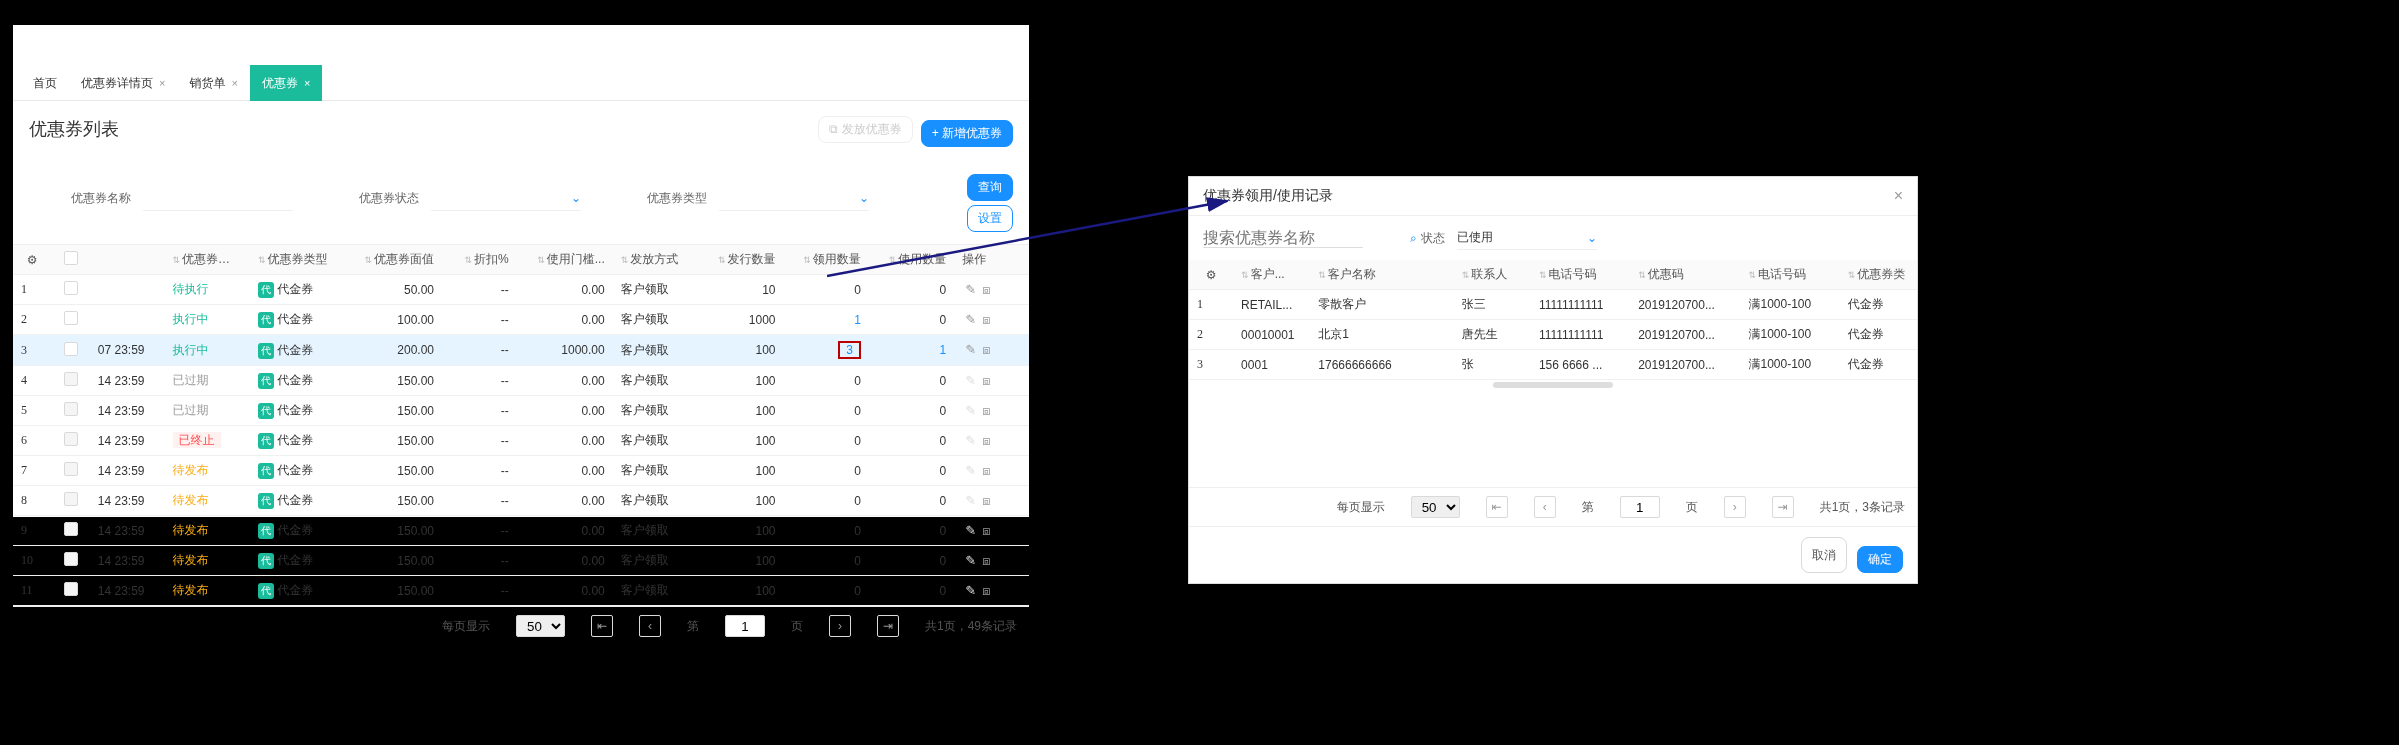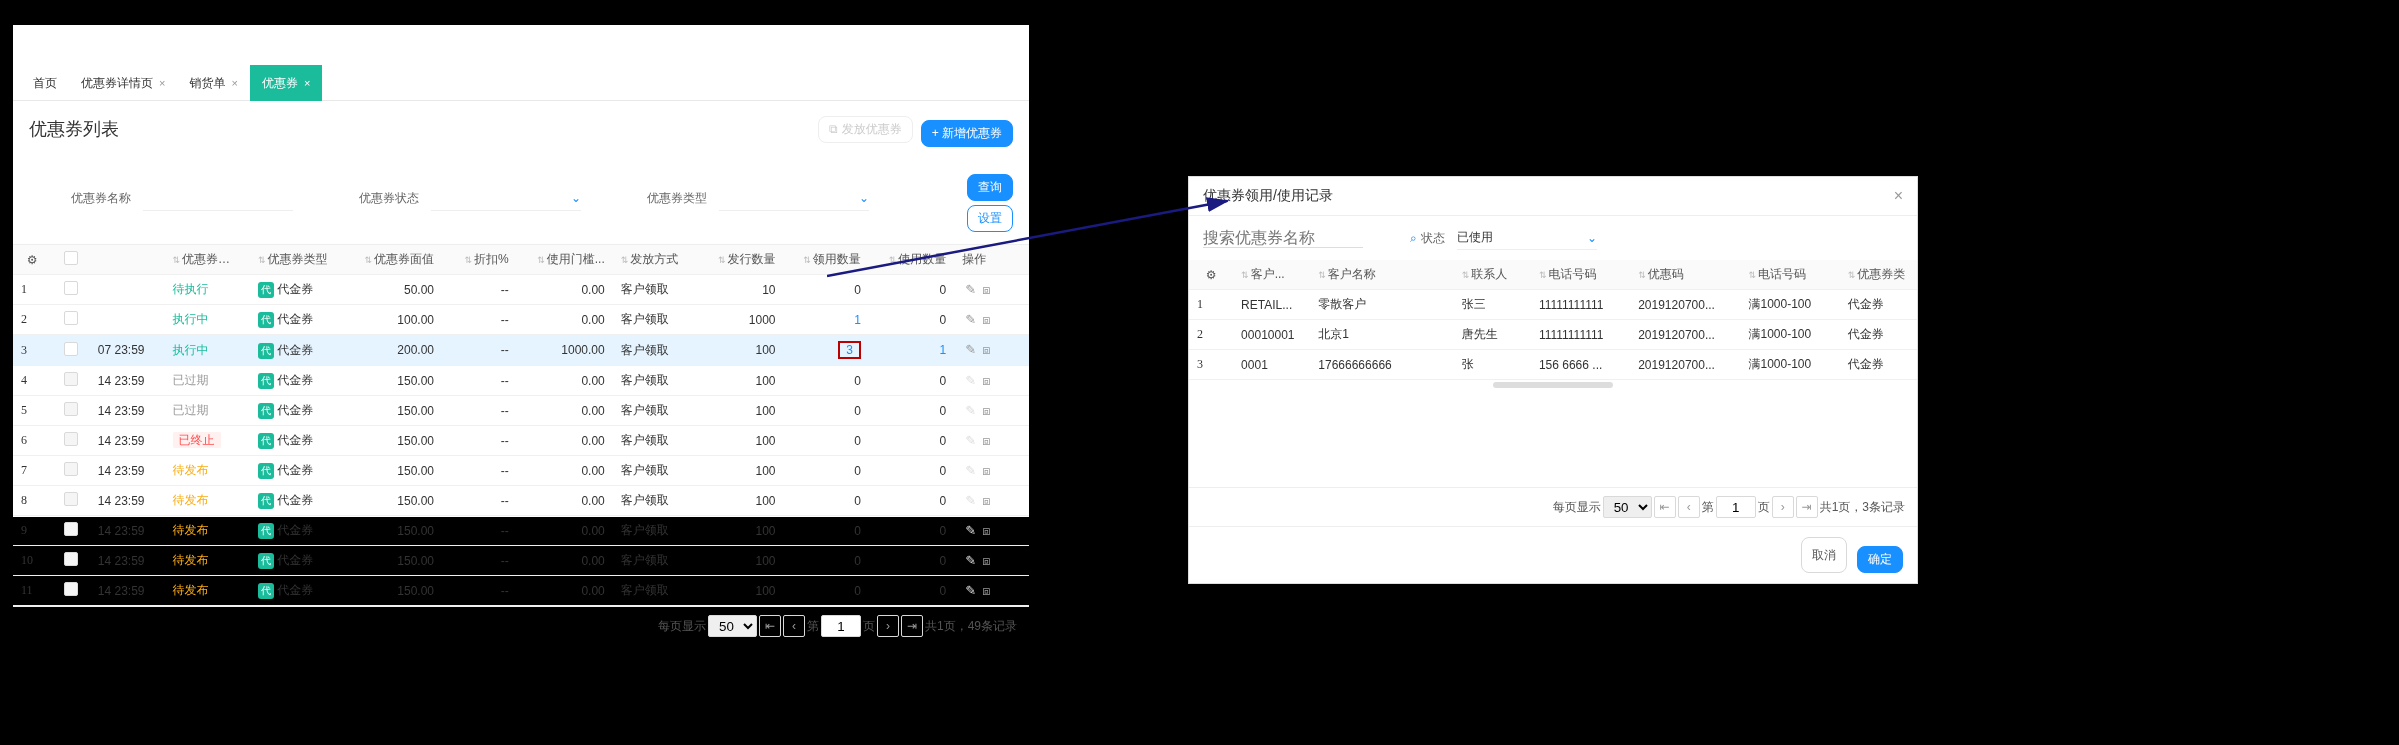--- a/index.html
+++ b/index.html
@@ -51,21 +51,21 @@
 .status.red { color: #ff4d4f; background: #fff1f0; padding: 1px 6px; border-radius: 2px; }
 .status.gray { color: #999; }
 .link-cell { color: #1890ff; cursor: pointer; }
 .redbox { border: 2px solid #b00; padding: 0 6px; display: inline-block; }
 .act-icon { color: #999; cursor: pointer; margin: 0 3px; font-size: 13px; }
 .act-icon.disabled { color: #ddd; }
 .gear-cell { width: 36px; text-align: center; }
 .cb-cell { width: 36px; text-align: center; }
 
 
-.pagination { display: flex; align-items: center; justify-content: flex-end; gap: 2px; padding: 8px 12px; border-top: 1px solid #eee; font-size: 12px; color: #555; }
+.pagination { display: flex; align-items: center; justify-content: flex-end; gap: 26px; padding: 8px 12px; border-top: 1px solid #eee; font-size: 12px; color: #555; }
 .pg-btn { border: 1px solid #d9d9d9; width: 22px; height: 22px; line-height: 20px; text-align: center; border-radius: 2px; color: #999; cursor: pointer; }
 .pg-input { width: 40px; height: 22px; border: 1px solid #d9d9d9; text-align: center; border-radius: 2px; }
 .pg-select { height: 22px; border: 1px solid #d9d9d9; border-radius: 2px; padding: 0 6px; }
 
 
 .modal-header { display: flex; justify-content: space-between; align-items: center; padding: 10px 14px; border-bottom: 1px solid #eee; }
 .modal-title { font-weight: 500; font-size: 14px; }
 .modal-close { color: #999; cursor: pointer; font-size: 16px; }
 .modal-filters { display: flex; align-items: center; gap: 16px; padding: 10px 14px; }
 .search-box { display: flex; align-items: center; border-bottom: 1px solid #ddd; width: 160px; }

